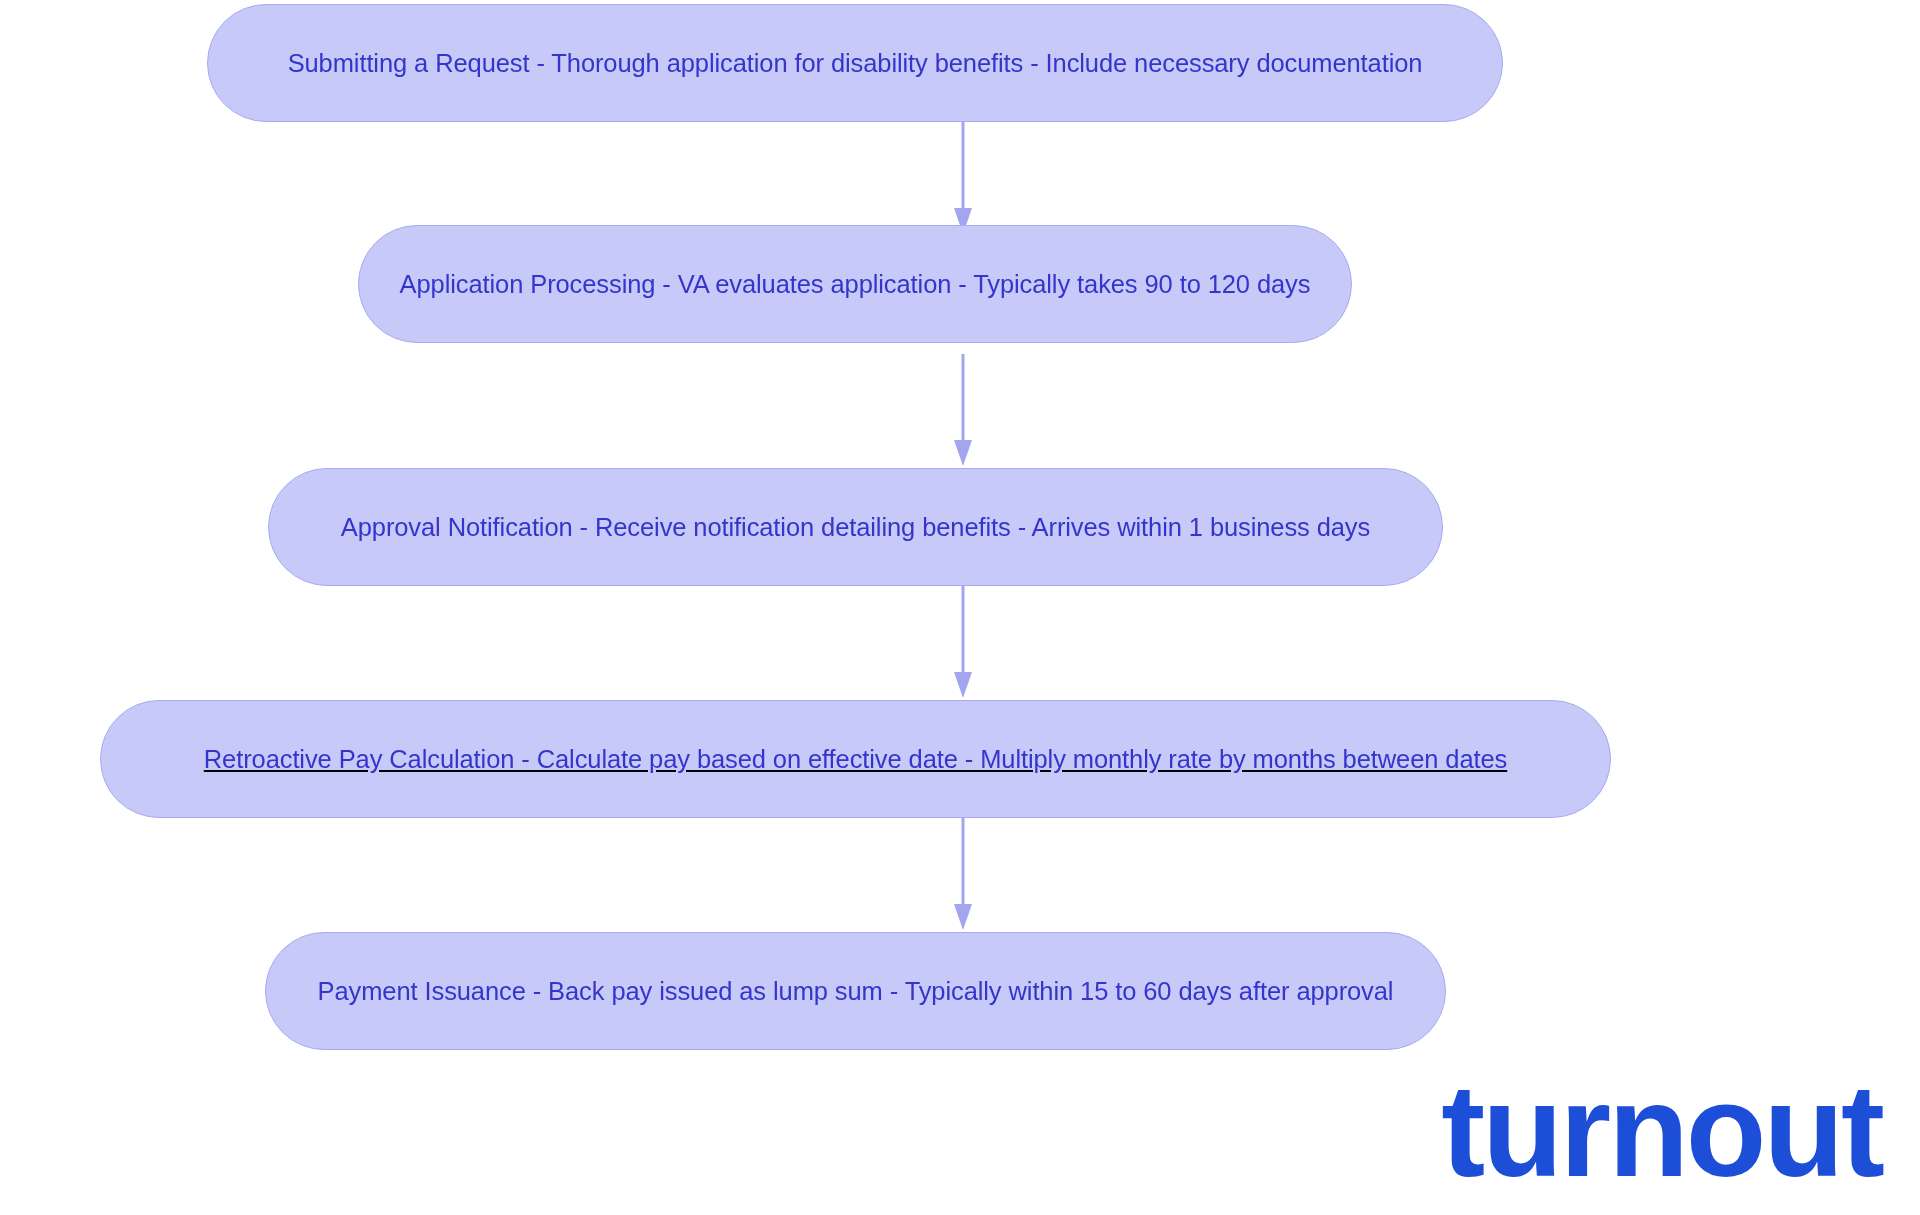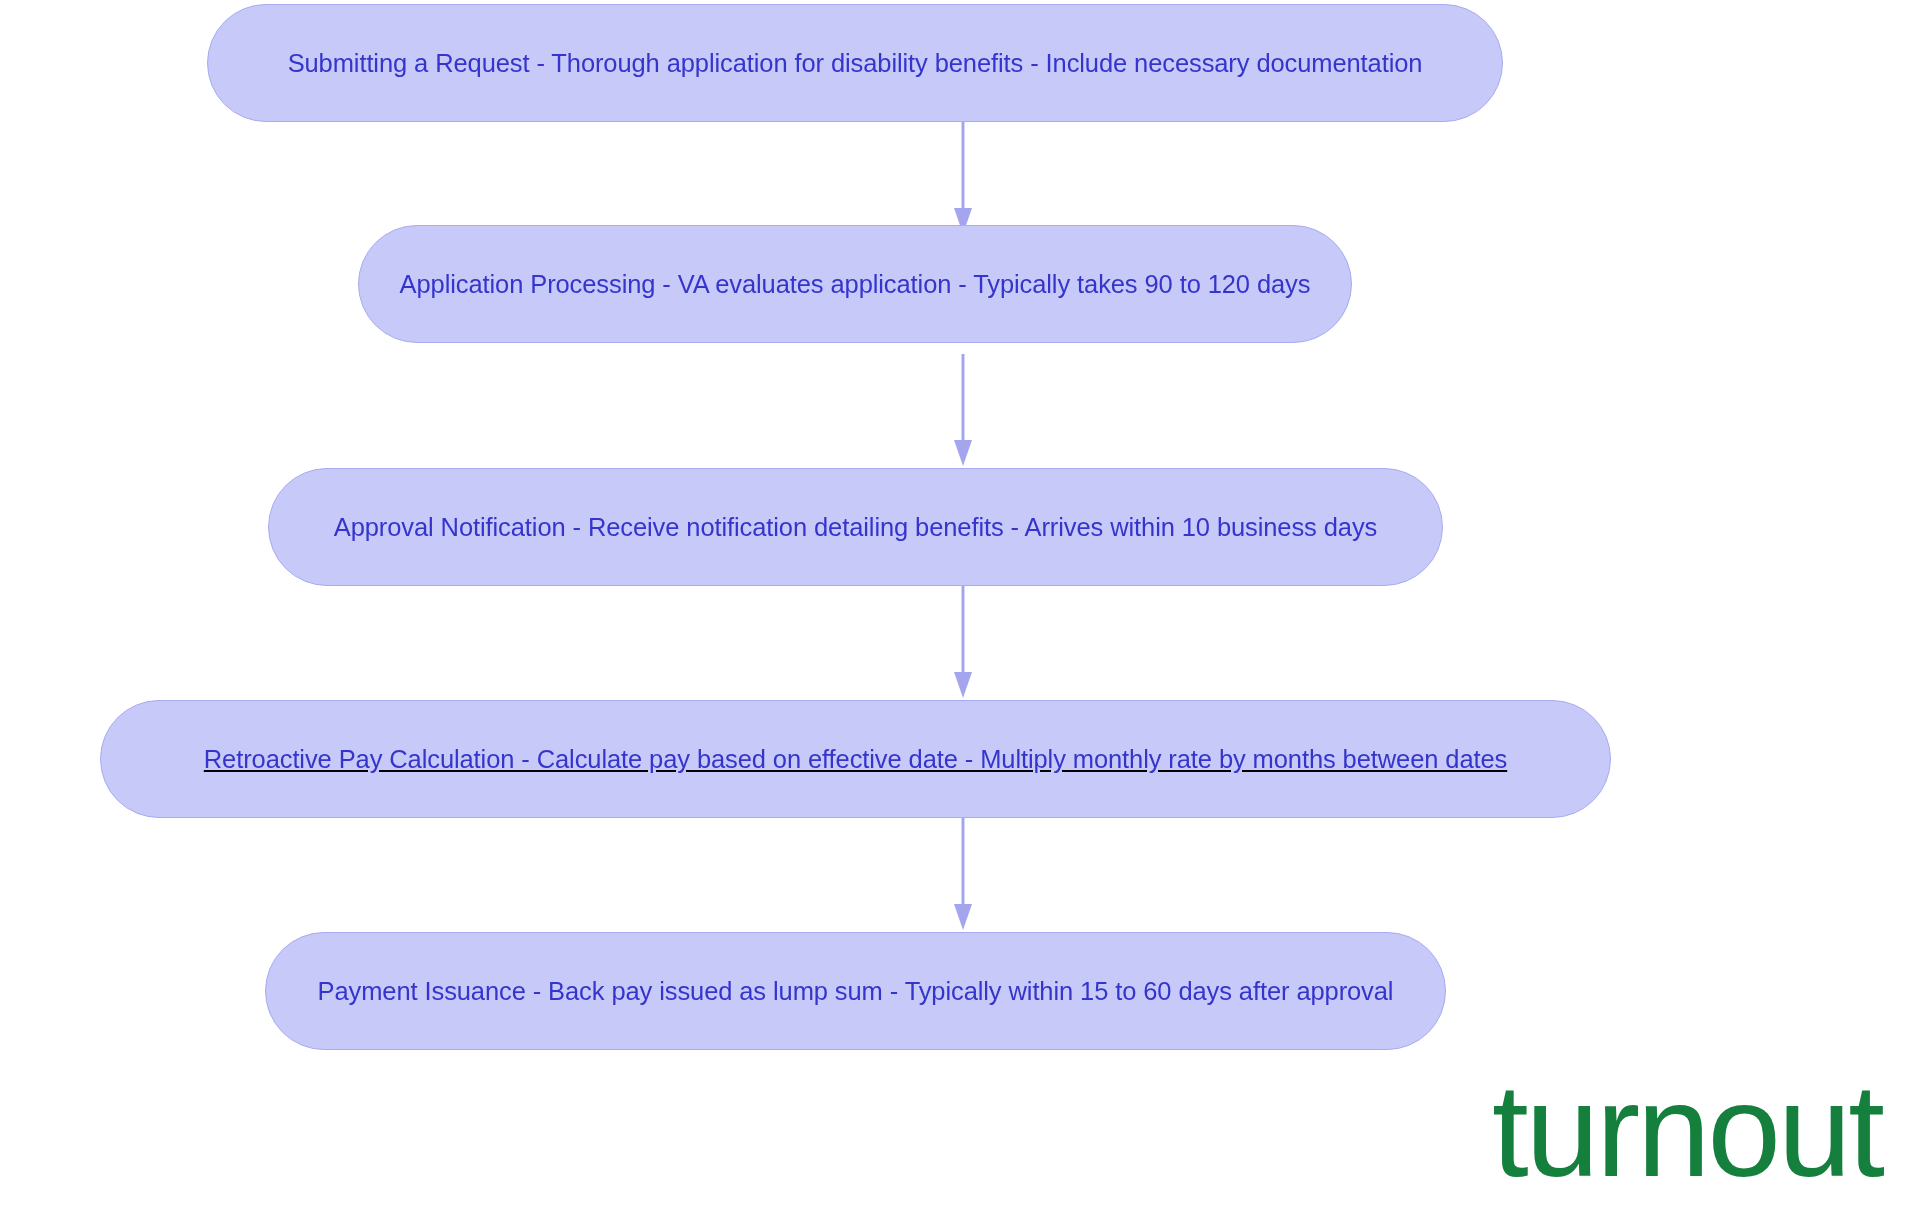--- a/index.html
+++ b/index.html
@@ -61,23 +61,23 @@
   #arrow-2 { top: 586px; }
   #arrow-3 { top: 818px; }
 
   .arrow svg { display: block; width: 100%; height: 100%; }
 
   
   #brand-logo {
     position: absolute;
     right: 38px;
     bottom: 18px;
-    color: #15803d;
+    color: #1d4ed8;
     font-size: 132px;
-    font-weight: 400;
+    font-weight: 700;
     letter-spacing: -3px;
     line-height: 1;
     font-family: "Liberation Sans", sans-serif;
     user-select: none;
   }
 </style>
 </head>
 <body>
 
 <div id="canvas">
@@ -98,21 +98,21 @@
   </div>
 
   <div class="arrow" id="arrow-1">
     <svg viewBox="0 0 26 114" xmlns="http://www.w3.org/2000/svg" aria-hidden="true">
       <line x1="13" y1="0" x2="13" y2="88" stroke="#a3a6ee" stroke-width="3"></line>
       <polygon points="13,112 4,86 22,86" fill="#a3a6ee"></polygon>
     </svg>
   </div>
 
   <div class="node" id="node-2">
-    <span class="node-label">Approval Notification - Receive notification detailing benefits - Arrives within 10 business days</span>
+    <span class="node-label">Approval Notification - Receive notification detailing benefits - Arrives within 1 business days</span>
   </div>
 
   <div class="arrow" id="arrow-2">
     <svg viewBox="0 0 26 114" xmlns="http://www.w3.org/2000/svg" aria-hidden="true">
       <line x1="13" y1="0" x2="13" y2="88" stroke="#a3a6ee" stroke-width="3"></line>
       <polygon points="13,112 4,86 22,86" fill="#a3a6ee"></polygon>
     </svg>
   </div>
 
   <div class="node" id="node-3">

